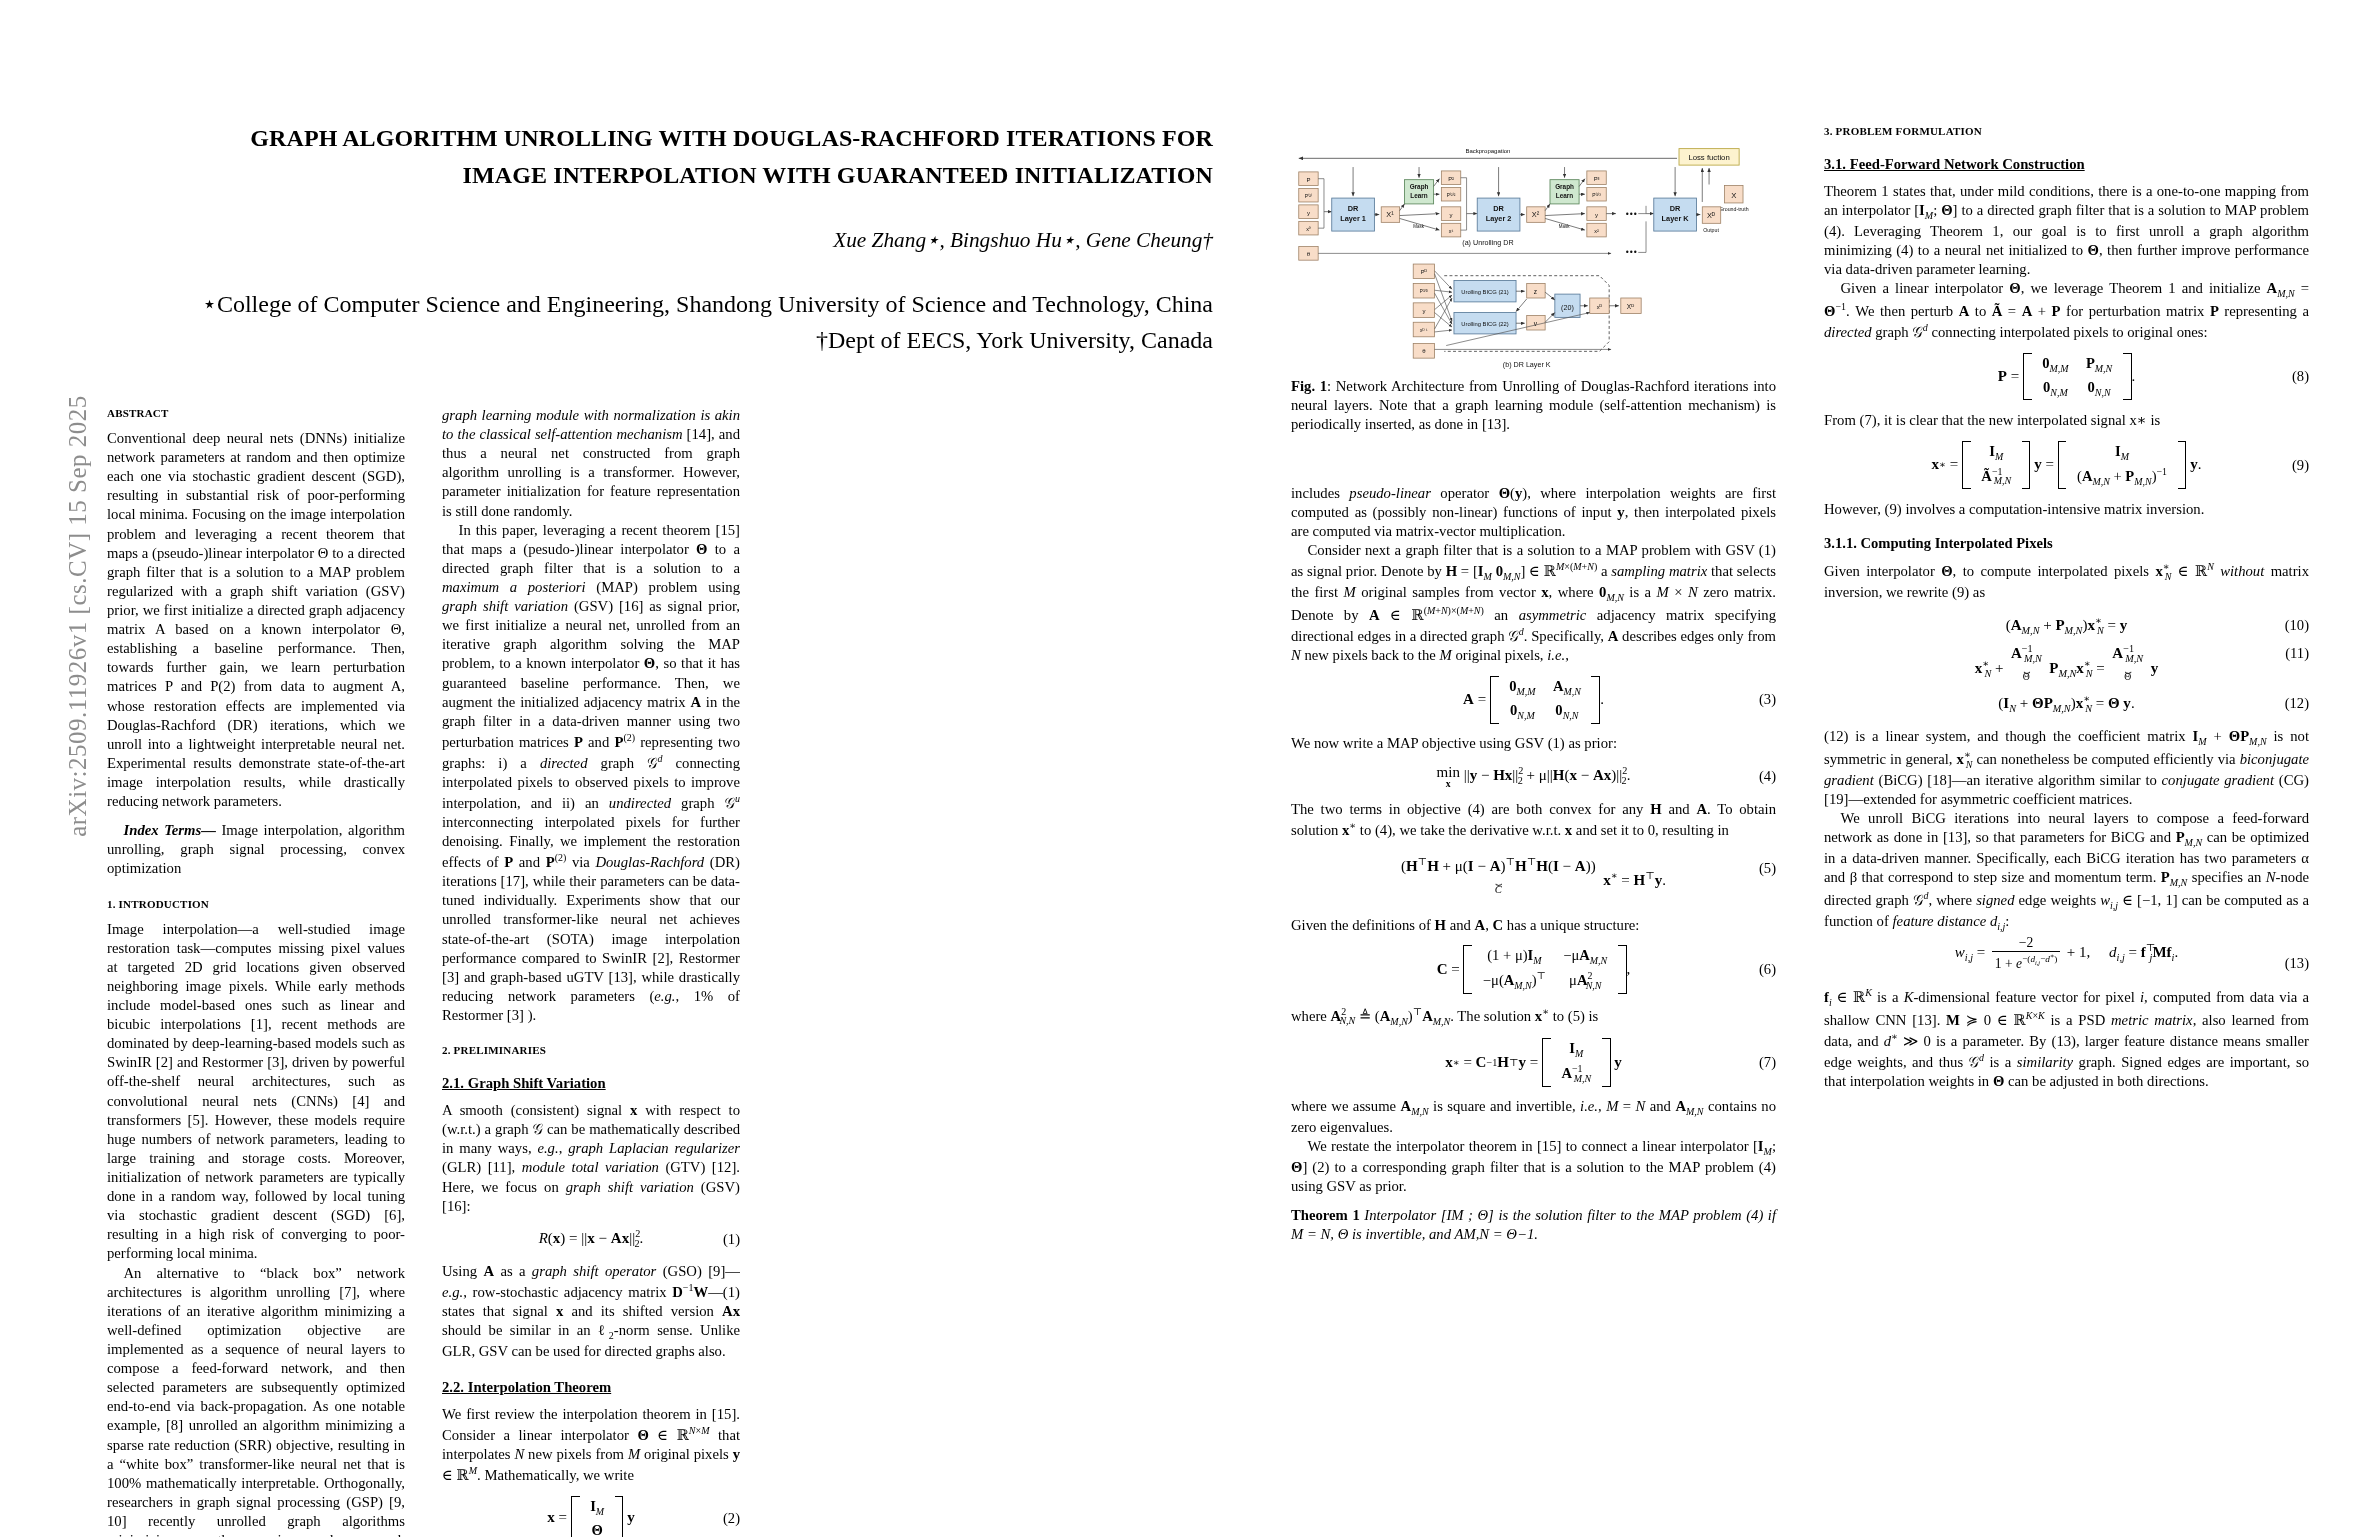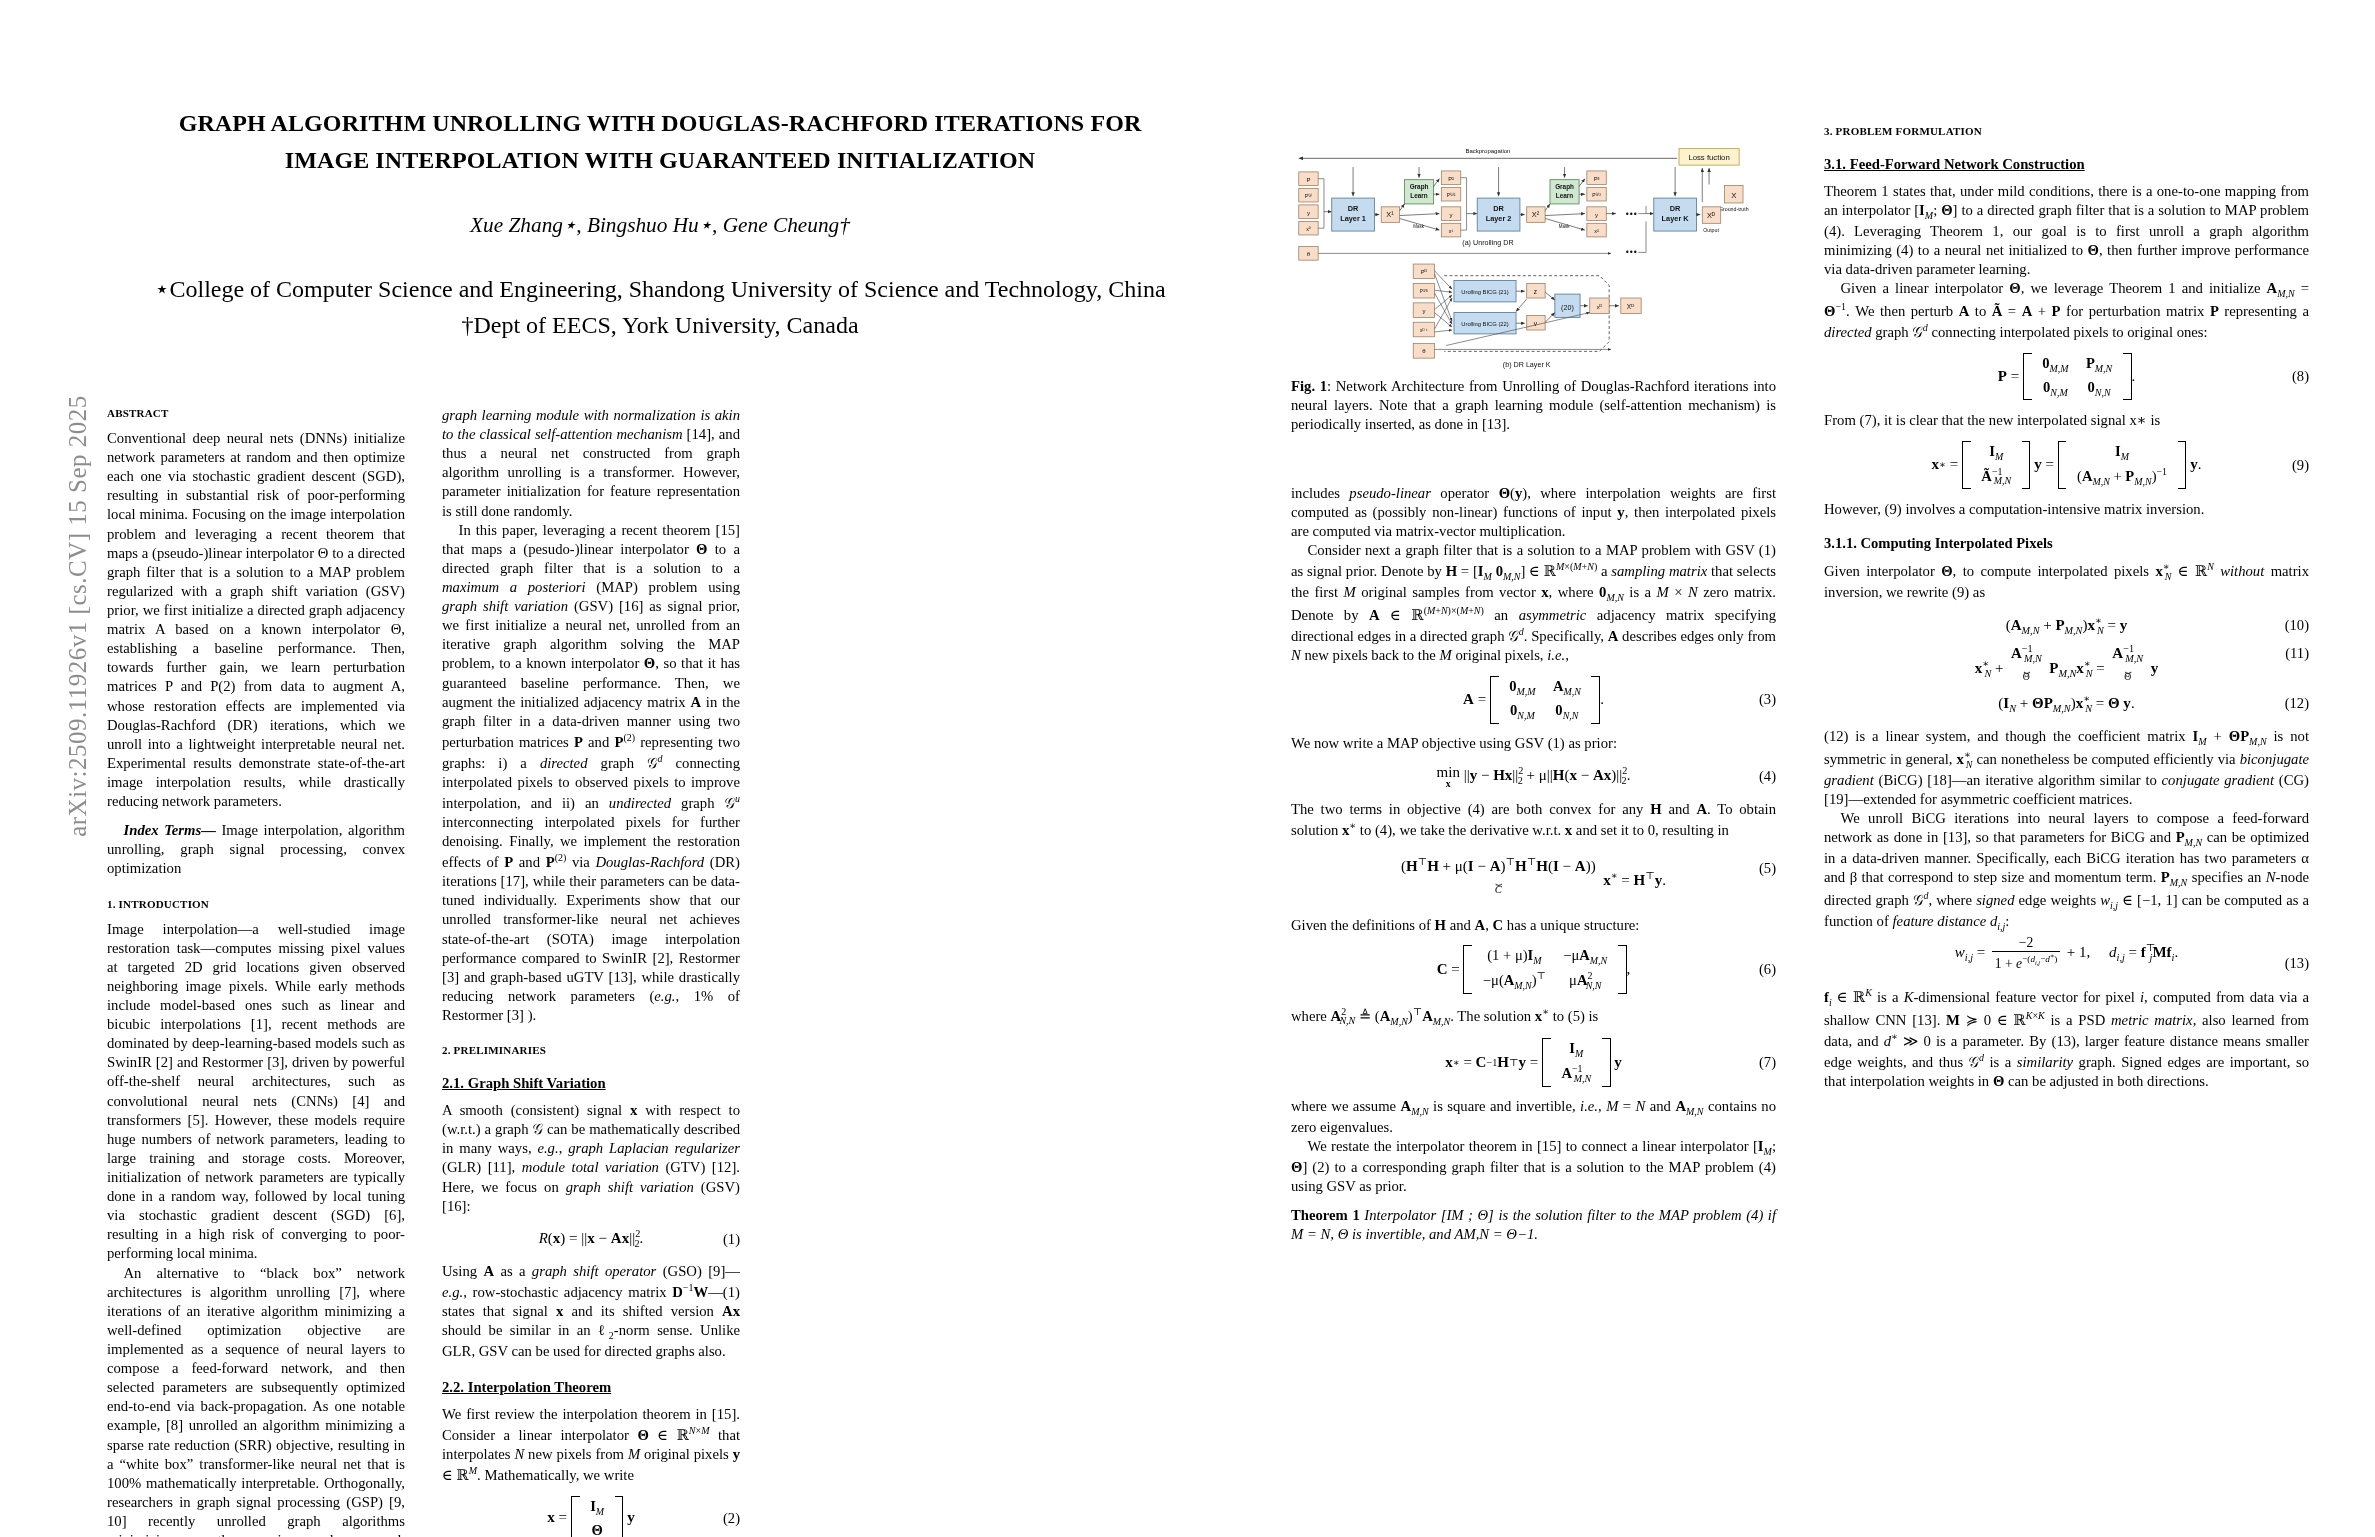--- a/index.html
+++ b/index.html
@@ -28,23 +28,23 @@
     font-family: "Liberation Serif", serif;
     font-size: 25px;
     letter-spacing: 0.5px;
     color: #8d8d8d;
     text-align: center;
     white-space: nowrap;
   }
   
   #title-block {
     position: absolute;
-    left: 107px; top: 105px;
+    left: 107px; top: 120px;
     width: 1106px;
-    text-align: center;
+    text-align: right;
   }
   #paper-title {
     font-size: 24px;
     font-weight: bold;
     line-height: 1.55;
     letter-spacing: 0.1px;
   }
   #authors {
     margin-top: 33px;
     font-size: 21.3px;

